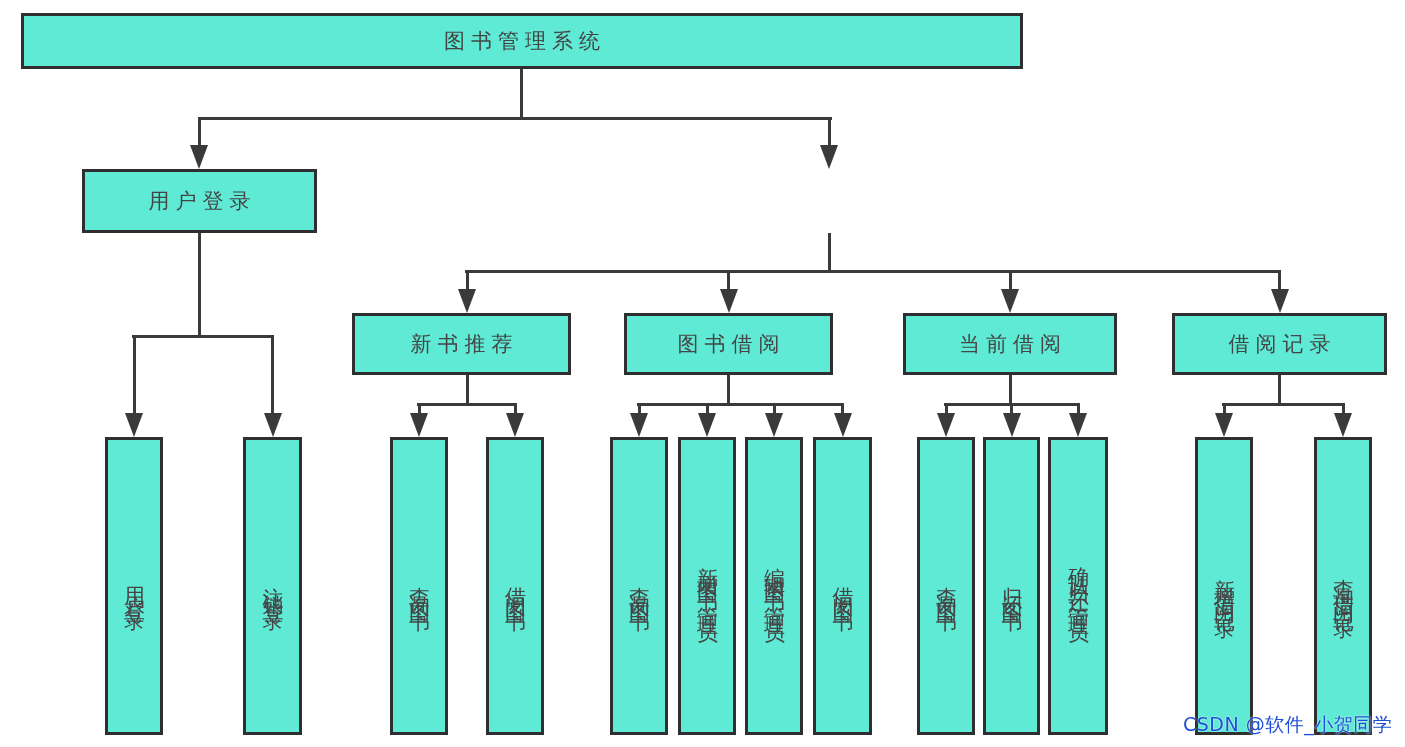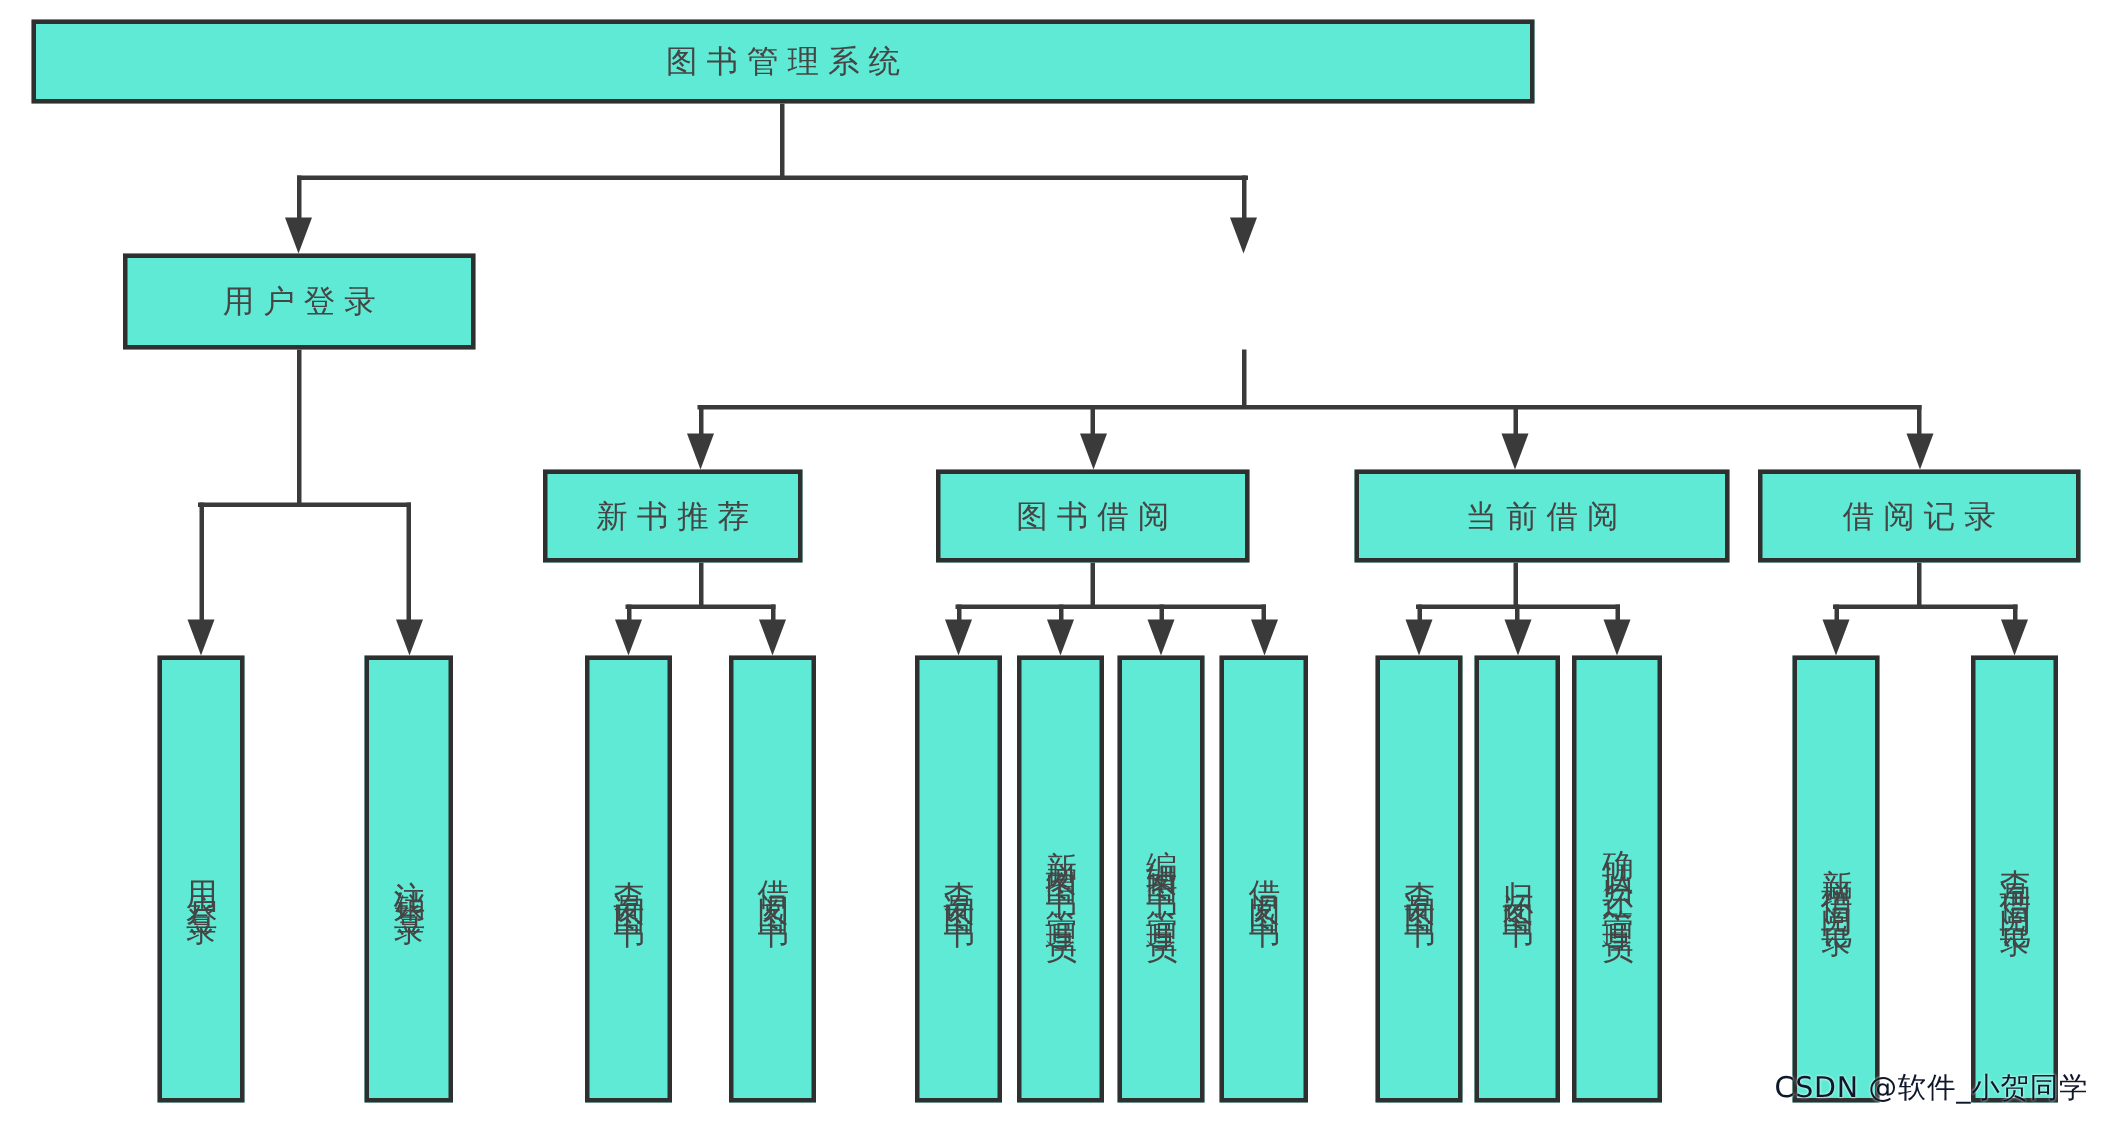--- a/index.html
+++ b/index.html
@@ -36,21 +36,21 @@
   .arrow{
     position:absolute;width:0;height:0;
     border-left:9px solid transparent;
     border-right:9px solid transparent;
     border-top:24px solid #3a3a3a;
   }
   .watermark{
     position:absolute;
     left:1183px;top:712px;
     font-size:19px;
-    color:#0f172a;
+    color:#1d4ed8;
     text-shadow:0 0 2px #ffffff;
     white-space:nowrap;
     z-index:10;
     letter-spacing:0.5px;
   }
 </style>
 </head>
 <body>
 
 <div class="canvas">
@@ -111,23 +111,23 @@
   <div class="hline" style="left:1222px;top:403px;width:123px;"></div>
   <div class="vline" style="left:1223px;top:403px;height:12px;"></div>
   <div class="arrow" style="left:1215px;top:413px;"></div>
   <div class="vline" style="left:1342px;top:403px;height:12px;"></div>
   <div class="arrow" style="left:1334px;top:413px;"></div>
 
   <div class="box hbox" style="left:21px;top:13px;width:1002px;height:56px;">图书管理系统</div>
 
   <div class="box hbox" style="left:82px;top:169px;width:235px;height:64px;">用户登录</div>
 
-  <div class="box hbox" style="left:362px;top:313px;width:173px;height:62px;">新书推荐</div>
+  <div class="box hbox" style="left:352px;top:313px;width:219px;height:62px;">新书推荐</div>
   <div class="box hbox" style="left:624px;top:313px;width:209px;height:62px;">图书借阅</div>
-  <div class="box hbox" style="left:903px;top:313px;width:250px;height:62px;">当前借阅</div>
+  <div class="box hbox" style="left:903px;top:313px;width:214px;height:62px;">当前借阅</div>
   <div class="box hbox" style="left:1172px;top:313px;width:215px;height:62px;">借阅记录</div>
 
   <div class="box vbox" style="left:105px;top:437px;width:58px;height:298px;">用户登录</div>
   <div class="box vbox" style="left:243px;top:437px;width:59px;height:298px;">注销登录</div>
 
   <div class="box vbox" style="left:390px;top:437px;width:58px;height:298px;">查询图书</div>
   <div class="box vbox" style="left:486px;top:437px;width:58px;height:298px;">借阅图书</div>
 
   <div class="box vbox" style="left:610px;top:437px;width:58px;height:298px;">查询图书</div>
   <div class="box vbox" style="left:678px;top:437px;width:58px;height:298px;">新增图书（管理员）</div>

